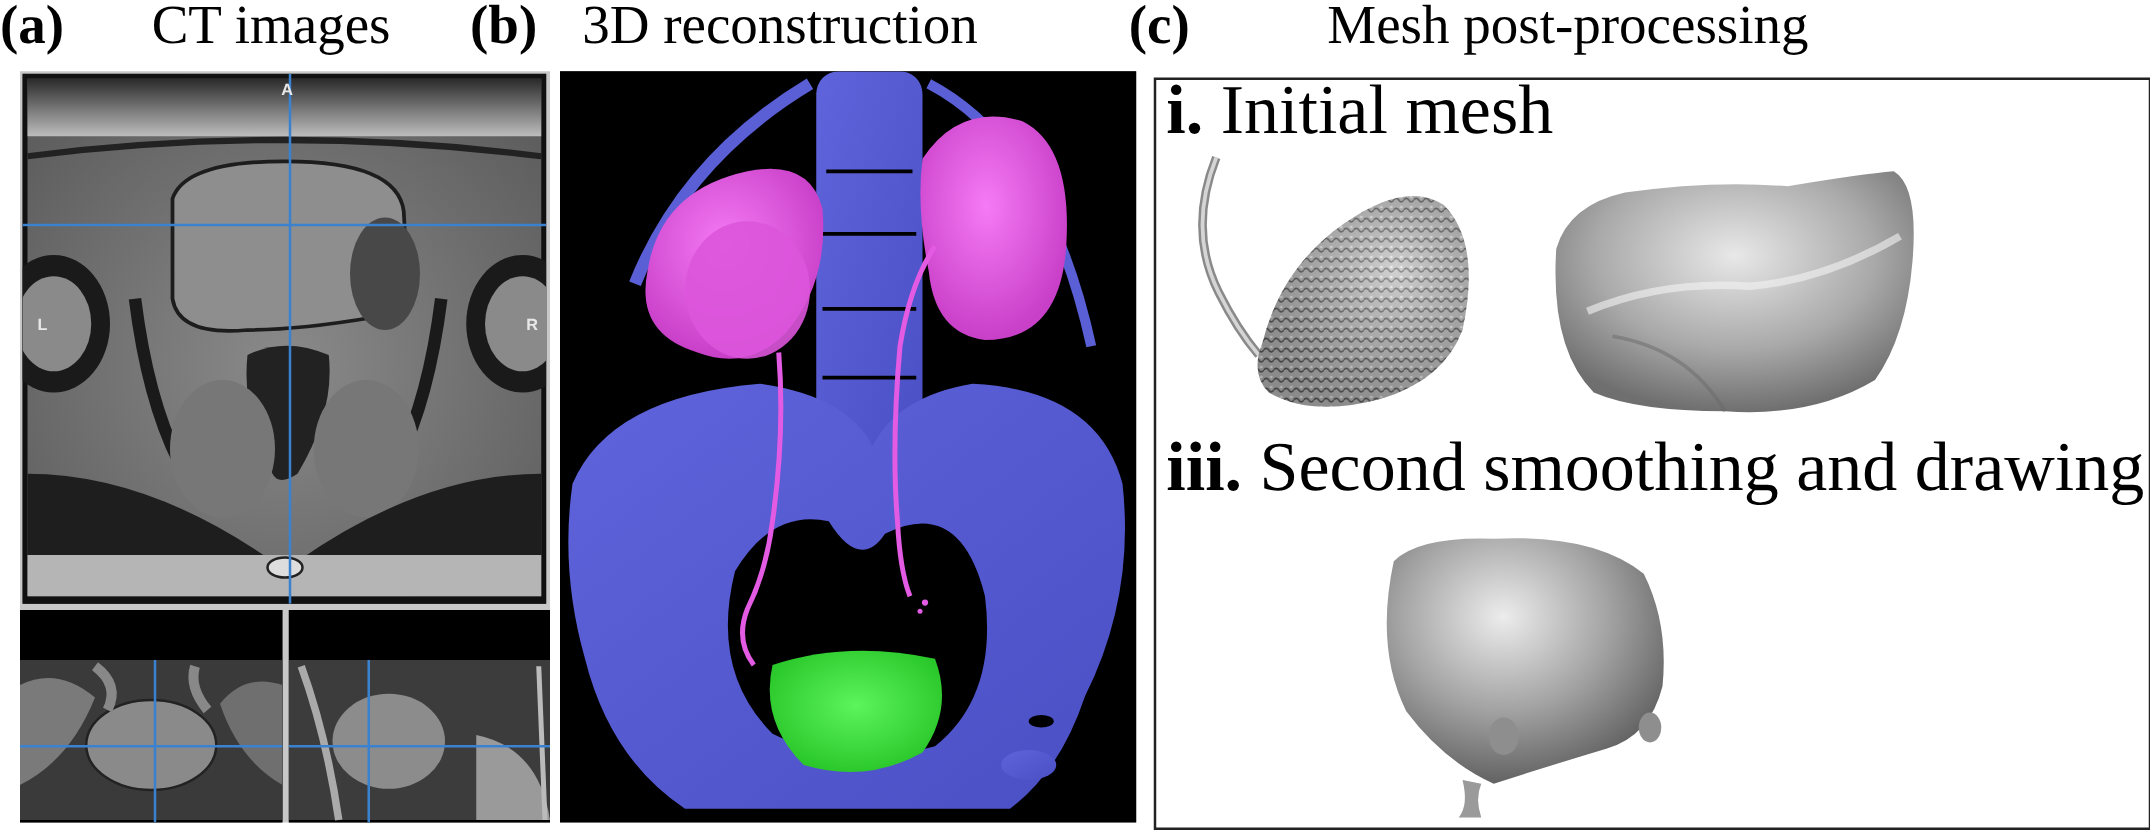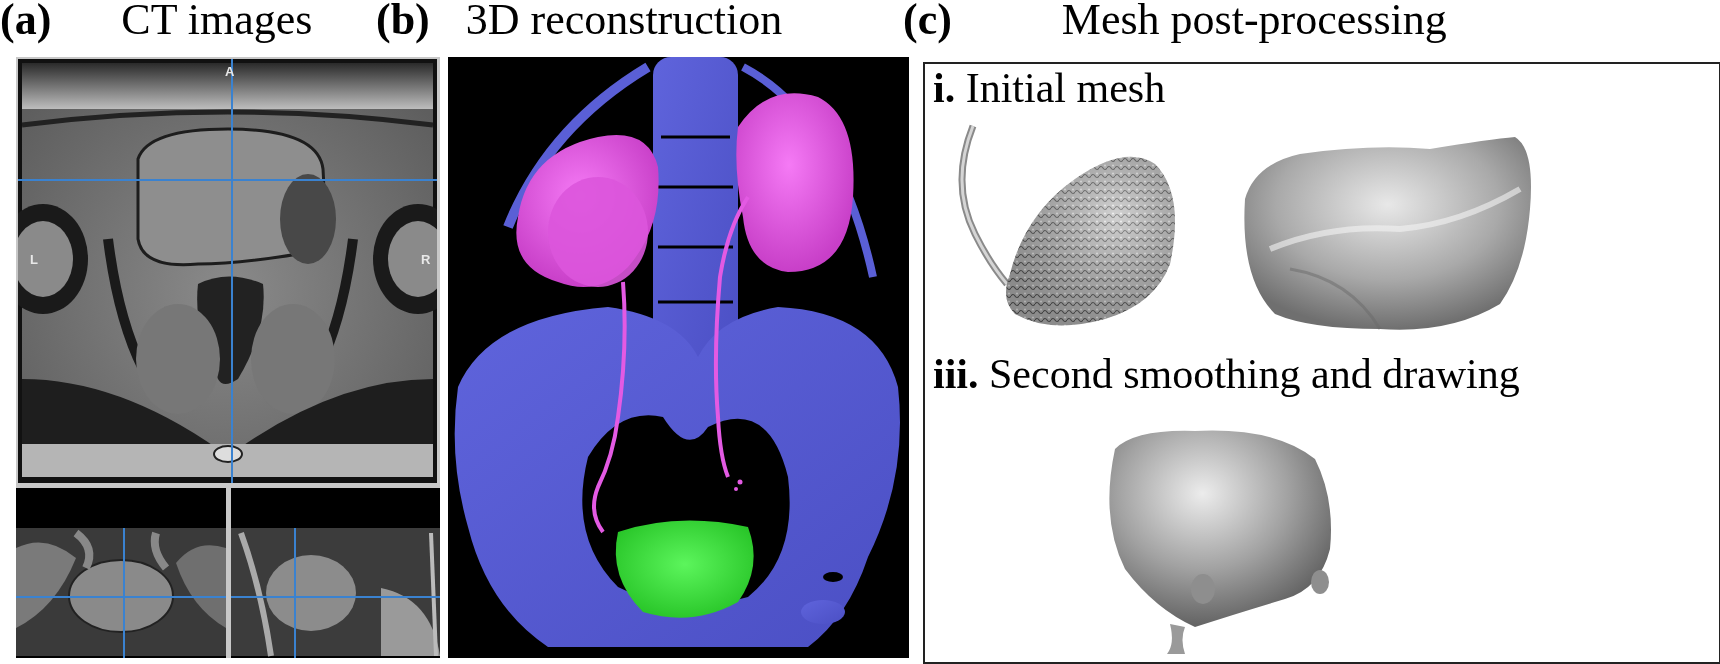--- a/index.html
+++ b/index.html
@@ -1,21 +1,21 @@
 <!DOCTYPE html>
 <html><head>
 <meta charset="utf-8">
 <style>
   html, body { margin:0; padding:0; background:#fff; }
   body { width:1720px; height:664px; position:relative; overflow:hidden;
          font-family:"Liberation Serif", "DejaVu Serif", serif; color:#000; }
   .abs { position:absolute; }
   .hdr { position:absolute; top:-6px; font-size:44px; line-height:52px; white-space:nowrap; }
   .hdr b { font-weight:bold; }
-  .sub { position:absolute; font-size:42px; line-height:48px; white-space:nowrap; }
+  .sub { position:absolute; font-size:56px; line-height:48px; white-space:nowrap; }
   .sub b { font-weight:bold; }
 
   
   #panel-a { left:16px; top:57px; width:424px; height:601px; background:#c8c8c8; }
   #ct-axial { left:2px; top:2px; width:419px; height:424px; background:#000; overflow:hidden; }
   #ct-coronal { left:0px; top:431px; width:210px; height:170px; background:#000; overflow:hidden; }
   #ct-sagittal { left:215px; top:431px; width:209px; height:170px; background:#000; overflow:hidden; }
   .mri-lbl { position:absolute; color:#e8e8e8; font-family:"Liberation Sans", sans-serif;
              font-weight:bold; font-size:13px; }
   .xh-v { position:absolute; width:1.5px; background:#3a82d0; top:0; bottom:0; }

